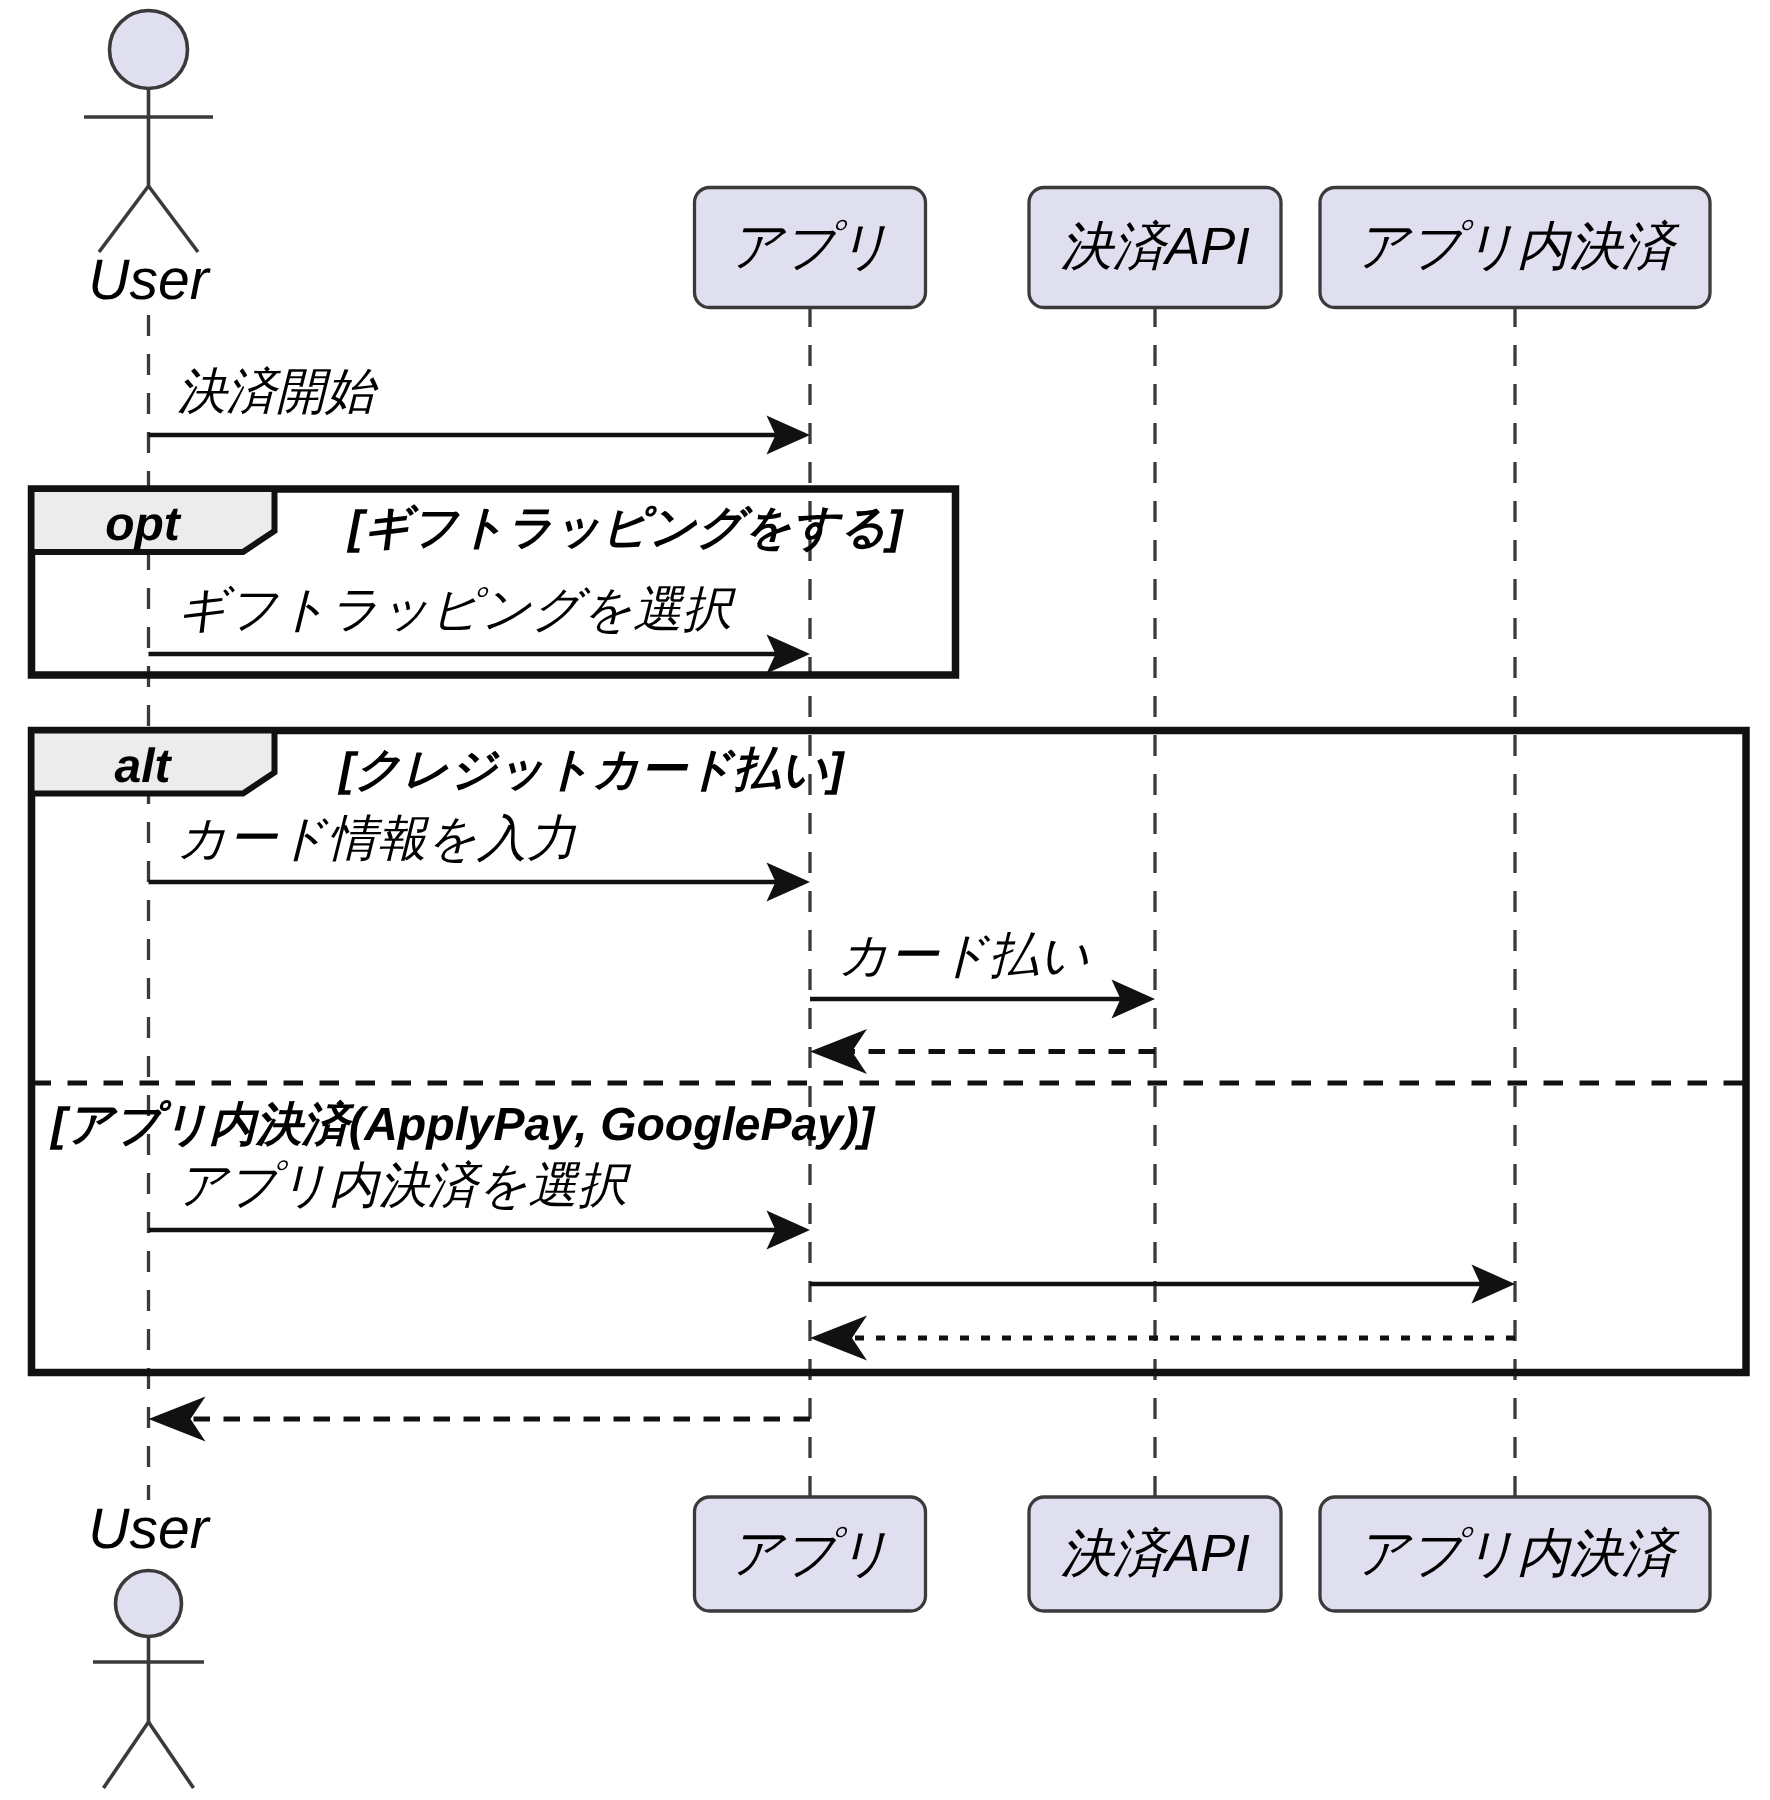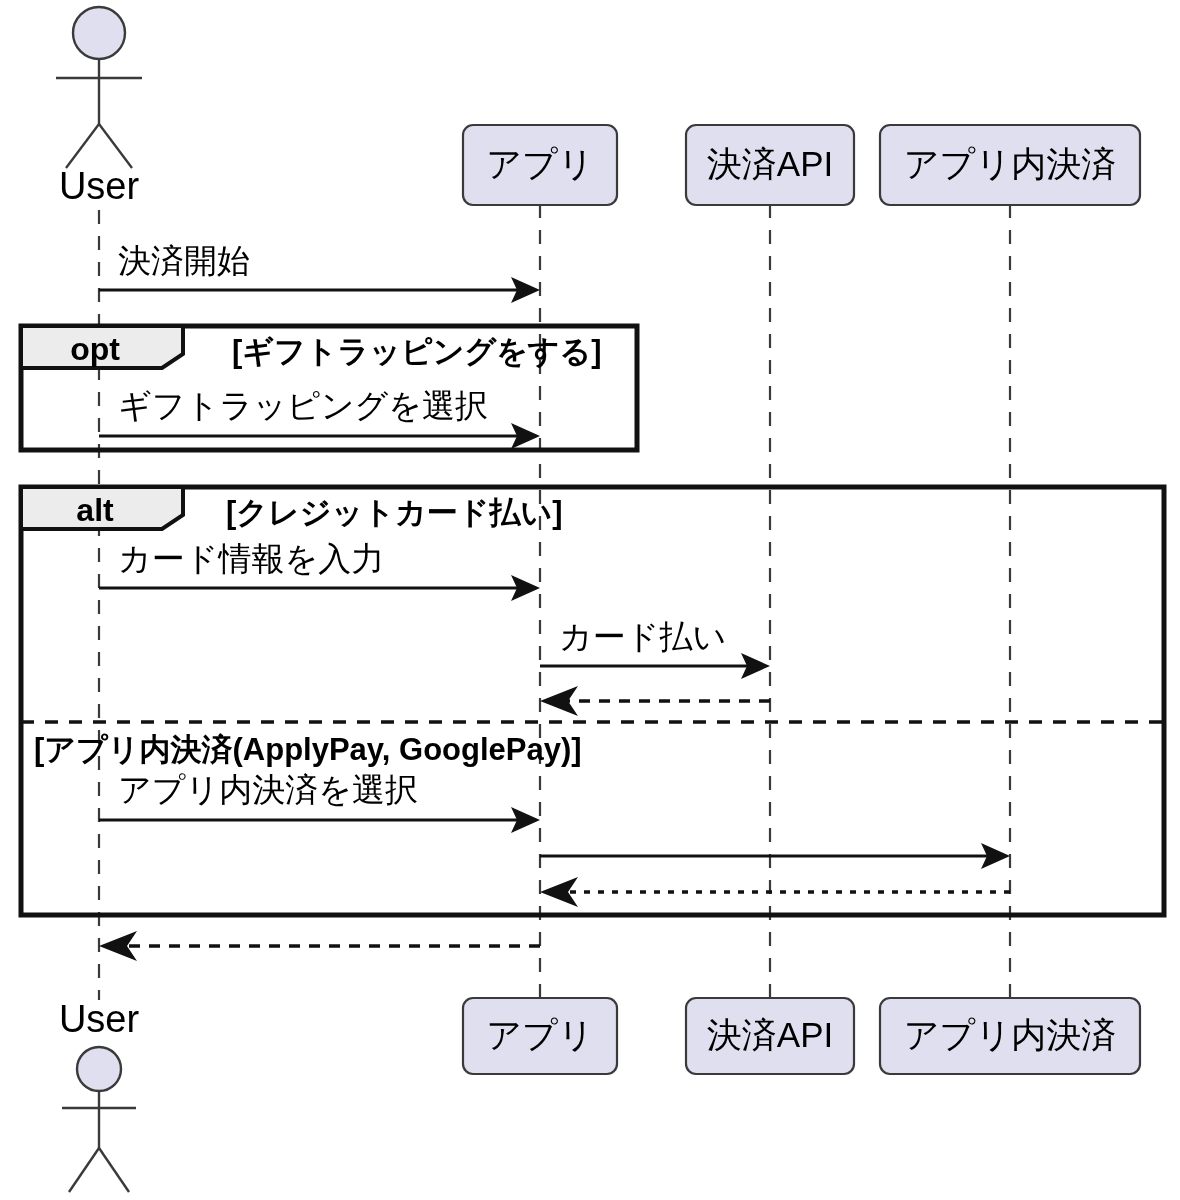--- a/index.html
+++ b/index.html
@@ -10,20 +10,21 @@
   body {
     width: 1180px;
     height: 1200px;
     font-family: "Liberation Sans", "DejaVu Sans", sans-serif;
     overflow: hidden;
   }
   #diagram-root {
     position: relative;
     width: 1180px;
     height: 1200px;
+    font-style: italic;
   }
   svg.seq {
     display: block;
     width: 1180px;
     height: 1200px;
     background: #ffffff;
   }
   .participant-box {
     fill: #dfdfef;
     stroke: #3a3a3a;

